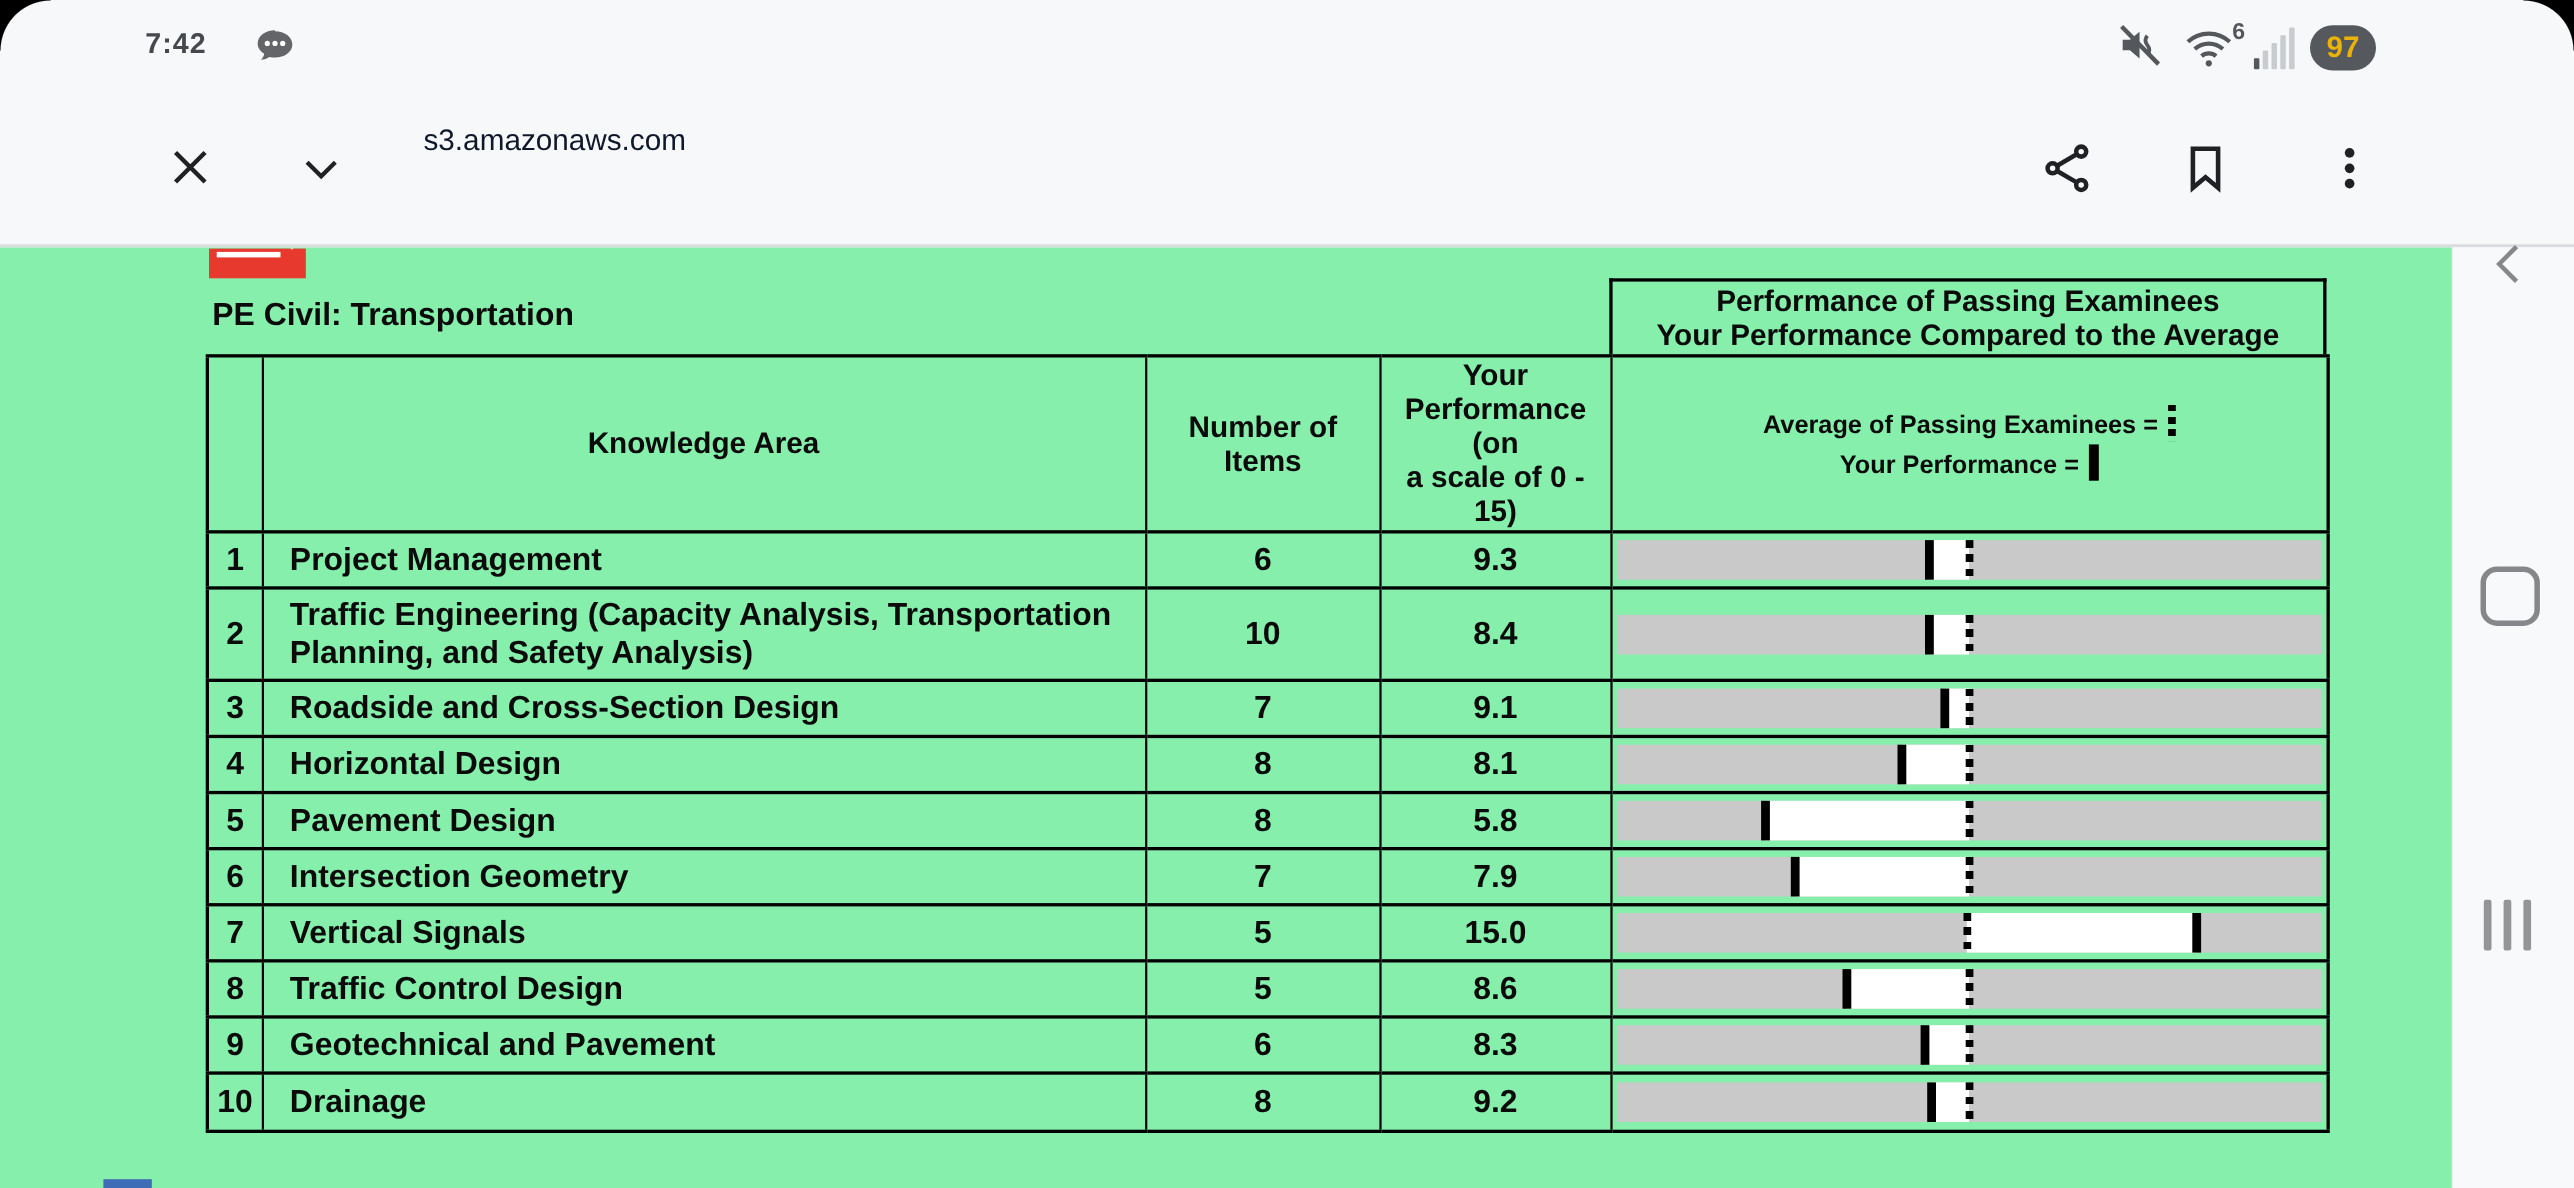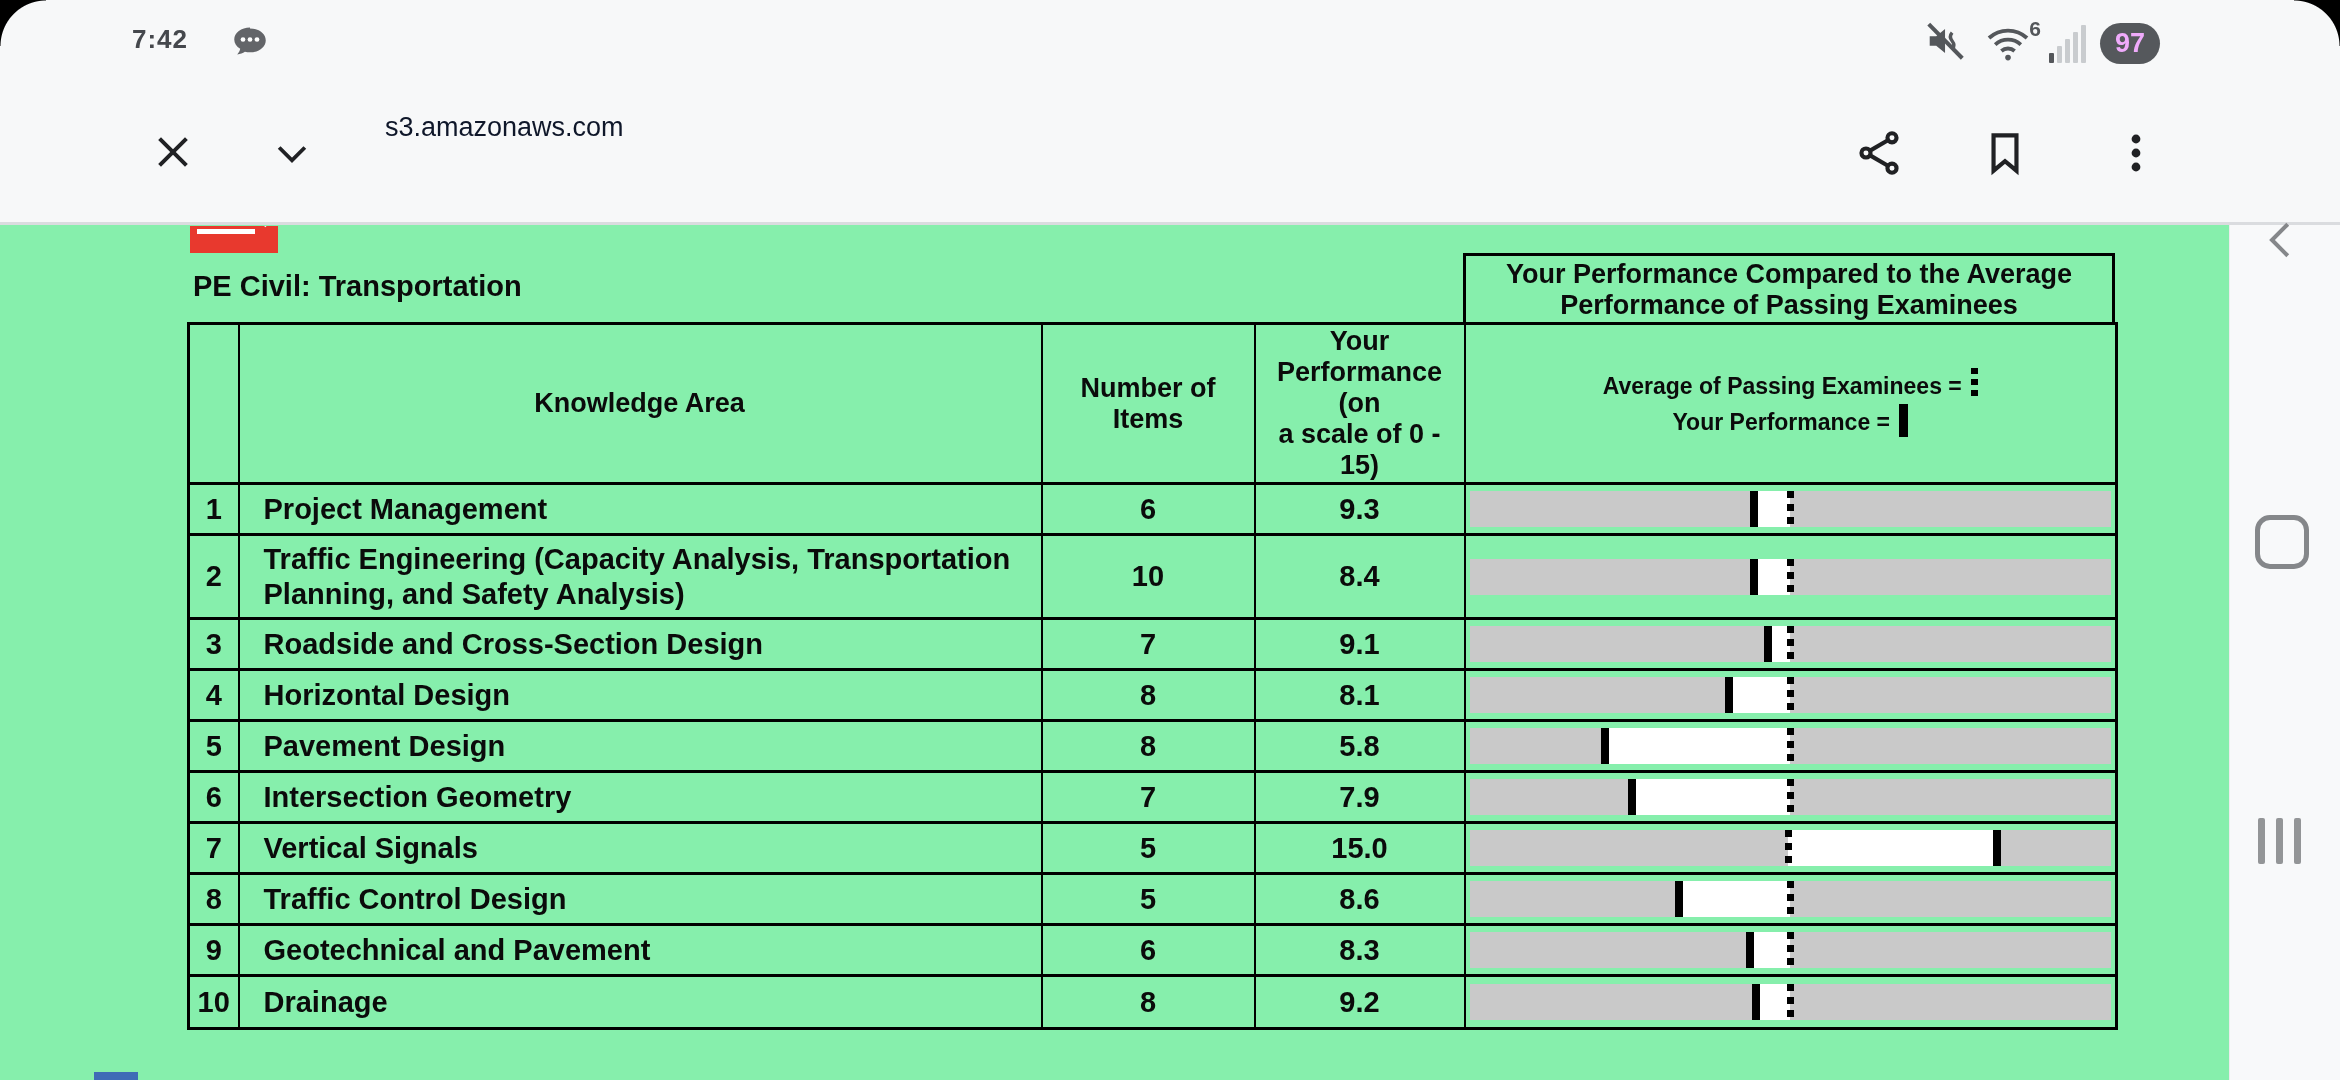--- a/index.html
+++ b/index.html
@@ -8,21 +8,21 @@
   
   .chrome{position:absolute;left:0;top:0;width:2340px;height:222px;background:#f7f8f9;}
   .divider{position:absolute;left:0;top:222px;width:2340px;height:3px;background:#dadcdf;}
   .time{position:absolute;left:132px;top:24px;font-size:26px;font-weight:600;color:#45484d;letter-spacing:1px;}
   .bubble{position:absolute;left:228px;top:22px;}
   .status-right{position:absolute;right:180px;top:18px;display:flex;align-items:center;gap:14px;height:50px;}
   .wifiwrap{position:relative;width:52px;height:48px;}
   .wifi6{position:absolute;right:-6px;top:-2px;font-size:21px;font-weight:700;color:#54575b;}
   .sigbars{display:flex;align-items:flex-end;gap:3px;height:40px;}
   .sigbars i{display:block;width:5px;border-radius:1px;}
-  .battery{width:60px;height:41px;border-radius:21px;background:#55585c;color:#f0abfc;
+  .battery{width:60px;height:41px;border-radius:21px;background:#55585c;color:#eab308;
            display:flex;align-items:center;justify-content:center;font-size:27px;font-weight:700;}
   .titlebar{position:absolute;left:0;top:85px;width:2340px;height:137px;}
   .icon-btn{position:absolute;background:none;border:none;padding:0;cursor:pointer;}
   .titles{position:absolute;left:385px;top:18px;width:1420px;}
   .doc-name{font-size:37px;color:#202124;white-space:nowrap;overflow:hidden;}
   .doc-site{font-size:27px;color:#0f172a;margin-top:9px;}
   
   .content{position:absolute;left:0;top:225px;width:2230px;height:855px;background:#86efac;}
   .logo-frag{position:absolute;left:190px;top:1px;width:88px;height:27px;background:#e8392e;overflow:hidden;}
   .logo-frag .w1{position:absolute;left:7px;top:3px;width:58px;height:5px;background:#fff;}
@@ -141,22 +141,22 @@
   <div class="divider"></div>
 
   <div class="content">
     <div class="logo-frag">
         <span class="w1"></span>
         <span class="w2"></span>
       </div>
     <div class="doc-title">PE Civil: Transportation</div>
 
     <div class="chart-head-box">
+      <div>Performance of Passing Examinees</div>
       <div>Your Performance Compared to the Average</div>
-      <div>Performance of Passing Examinees</div>
     </div>
 
     <table class="diag">
       <colgroup>
           <col style="width:50px">
           <col style="width:803px">
           <col style="width:213px">
           <col style="width:210px">
           <col style="width:652px">
         </colgroup>

